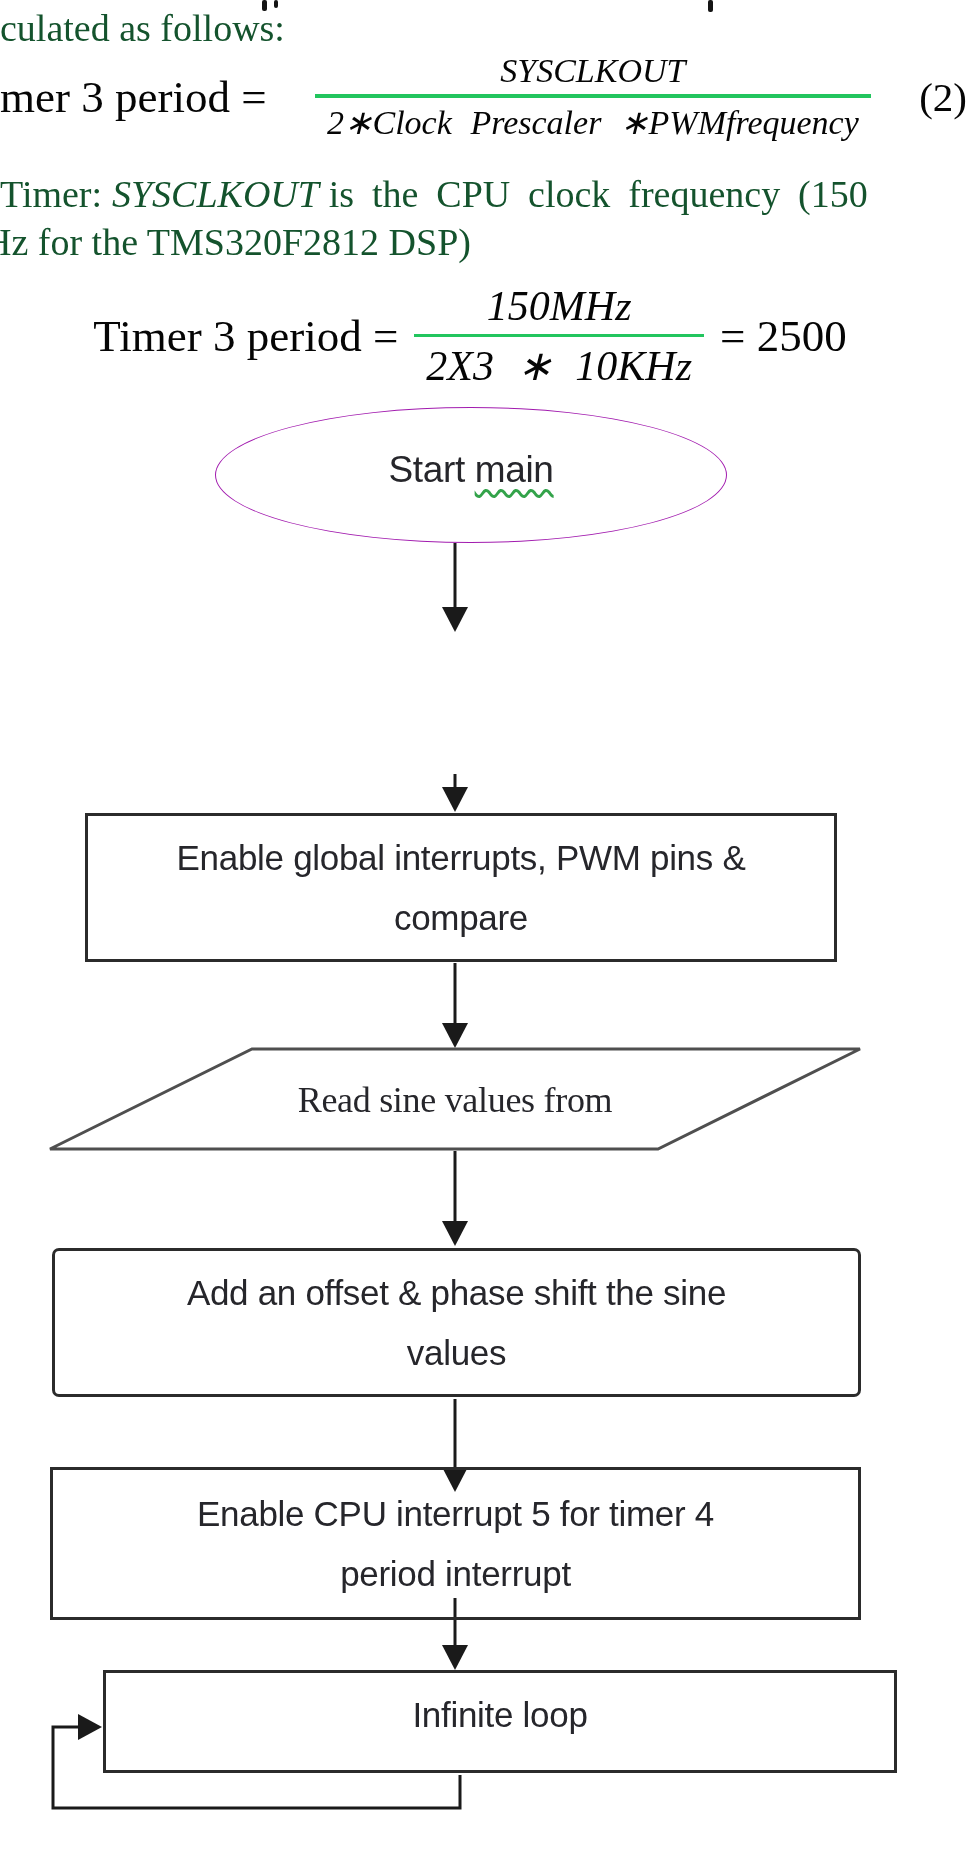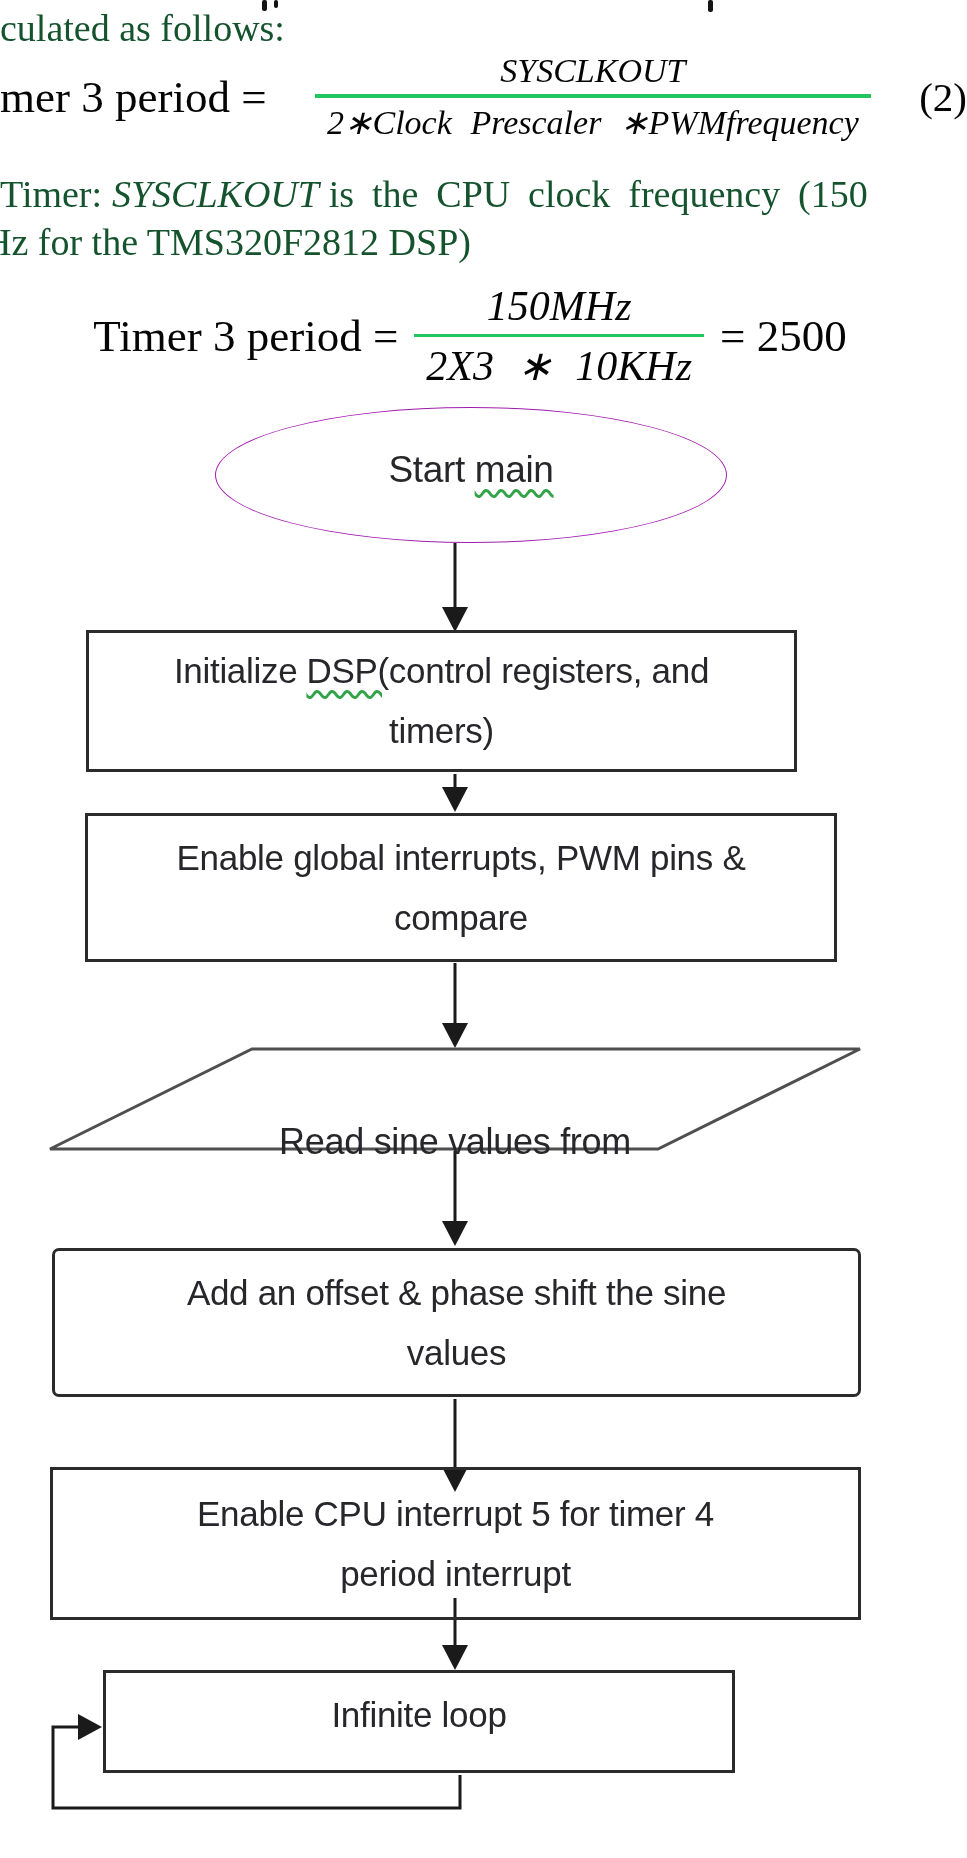--- a/index.html
+++ b/index.html
@@ -87,41 +87,37 @@
       <polygon points="455,1670 442,1645 468,1645"></polygon>
       <polygon points="102,1727 78,1714 78,1740"></polygon>
     </g>
     <polygon points="252,1049 860,1049 658,1149 50,1149" fill="#ffffff" stroke="#4f4f4f" stroke-width="3"></polygon>
   </svg>
 
   <div class="node fc-text" id="start-ellipse" style="left:215px;top:407px;width:512px;height:136px;">
     <span><span class="gap-r">Start</span><span class="squiggle">main</span></span>
   </div>
 
-  <div class="node rect fc-text" style="left:86px;top:630px;width:711px;height:142px;">
-    <div><span class="gap-r">Initialize</span><span class="squiggle">DSP(</span><span>control registers, and</span></div>
-    <div>timers)</div>
-  </div>
 
   <div class="node rect fc-text" style="left:85px;top:813px;width:752px;height:149px;">
     <div>Enable global interrupts, PWM pins &amp;</div>
     <div>compare</div>
   </div>
 
-  <div class="io-label fc-text" style="left:150px;top:1104px;width:610px;height:75px;">
+  <div class="io-label fc-text" style="left:150px;top:1062px;width:610px;height:75px;font-family:Liberation Serif, serif;">
     <div>Read sine values from</div>
   </div>
 
   <div class="node rect fc-text" style="left:52px;top:1248px;width:809px;height:149px;border-radius:7px;">
     <div>Add an offset &amp; phase shift the sine</div>
     <div>values</div>
   </div>
 
   <div class="node rect fc-text" style="left:50px;top:1467px;width:811px;height:153px;background:transparent;">
     <div>Enable CPU interrupt 5 for timer 4</div>
     <div>period interrupt</div>
   </div>
 
-  <div class="node rect fc-text" style="left:103px;top:1670px;width:632px;height:103px;background:transparent;line-height:40px;">
+  <div class="node rect fc-text" style="left:103px;top:1670px;width:794px;height:103px;background:transparent;line-height:40px;">
     <div style="margin-bottom:14px;">Infinite loop</div>
   </div>
 
 </div>
 
 </body></html>

